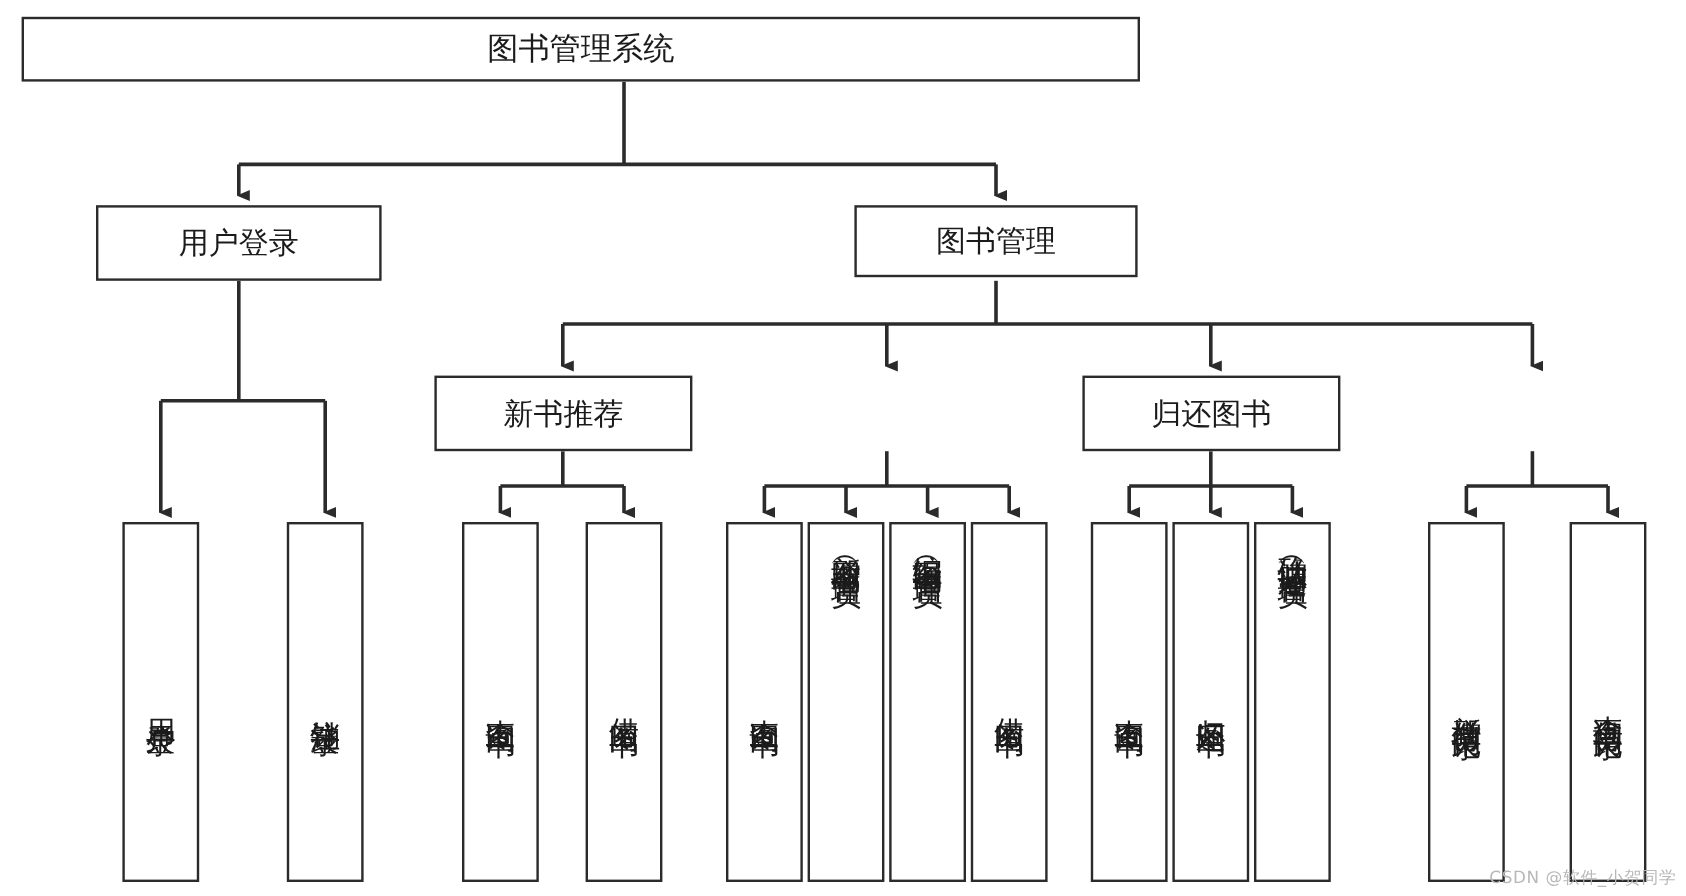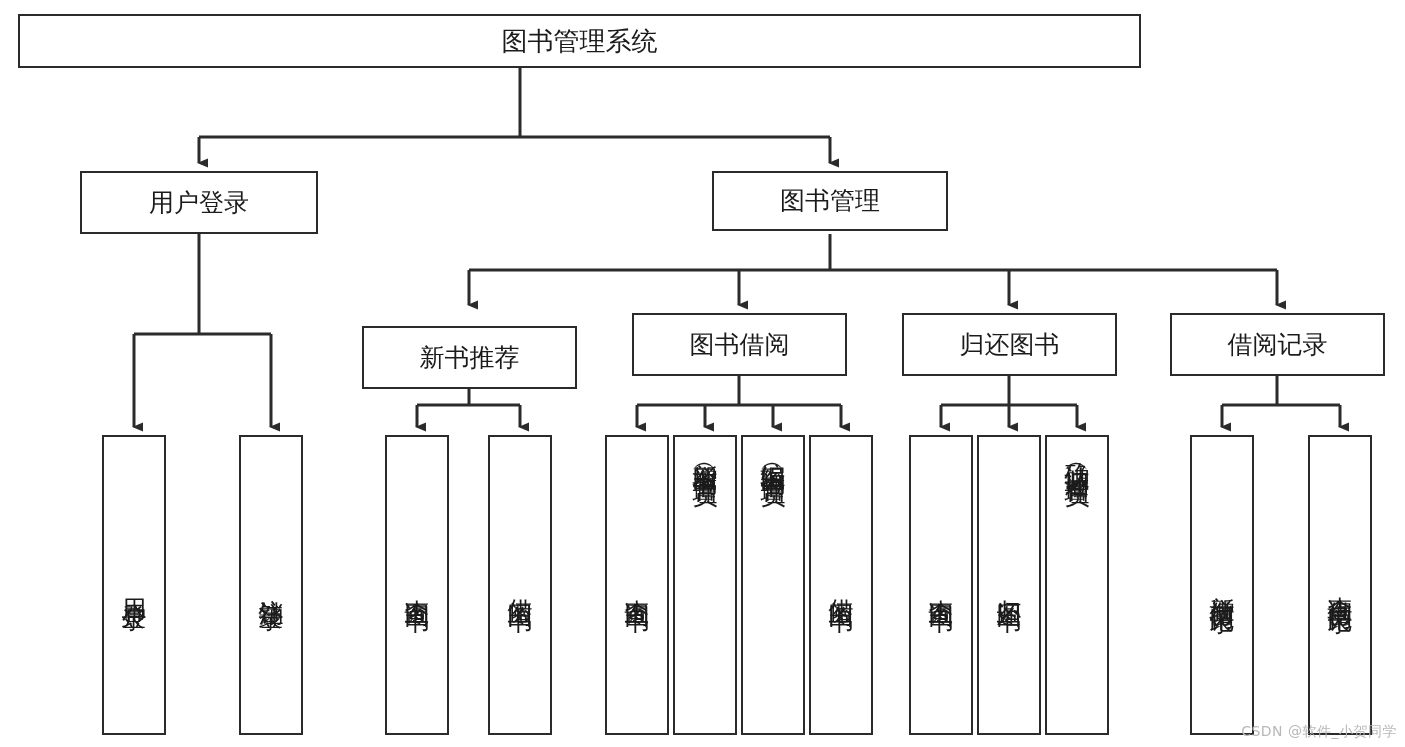--- a/index.html
+++ b/index.html
@@ -124,47 +124,41 @@
       <path d="M 1009 405 L 1009 427" marker-end="url(#arrow)"></path>
       <path d="M 1077 405 L 1077 427" marker-end="url(#arrow)"></path>
 
       <path d="M 1277 376 L 1277 405"></path>
       <path d="M 1222 405 L 1340 405"></path>
       <path d="M 1222 405 L 1222 427" marker-end="url(#arrow)"></path>
       <path d="M 1340 405 L 1340 427" marker-end="url(#arrow)"></path>
     </g>
   </svg>
 
-  <div class="node-box h-node root-box" style="left:18px; top:14px; width:1123px; height:54px;">
+  <div class="node-box h-node root-box" style="left:18px; top:14px; width:932px; height:54px;">
     <span class="node-label">图书管理系统</span>
   </div>
 
   <div class="node-box h-node" style="left:80px; top:171px; width:238px; height:63px;">
     <span class="node-label">用户登录</span>
   </div>
 
   <div class="node-box h-node" style="left:712px; top:171px; width:236px; height:60px;">
     <span class="node-label">图书管理</span>
   </div>
 
-  <div class="node-box h-node" style="left:362px; top:326px; width:215px; height:63px;">
+  <div class="node-box h-node" style="left:362px; top:313px; width:215px; height:63px;">
     <span class="node-label">新书推荐</span>
   </div>
 
-  <div class="node-box h-node" style="left:632px; top:313px; width:215px; height:63px;">
-    <span class="node-label">图书借阅</span>
-  </div>
 
   <div class="node-box h-node" style="left:902px; top:313px; width:215px; height:63px;">
     <span class="node-label">归还图书</span>
   </div>
 
-  <div class="node-box h-node" style="left:1170px; top:313px; width:215px; height:63px;">
-    <span class="node-label">借阅记录</span>
-  </div>
 
   <div class="node-box v-node v-center" style="left:102px; top:435px; width:64px; height:300px;">
     <span class="node-label">用户登录</span>
   </div>
 
   <div class="node-box v-node v-center" style="left:239px; top:435px; width:64px; height:300px;">
     <span class="node-label">注销登录</span>
   </div>
 
   <div class="node-box v-node v-center" style="left:385px; top:435px; width:64px; height:300px;">

